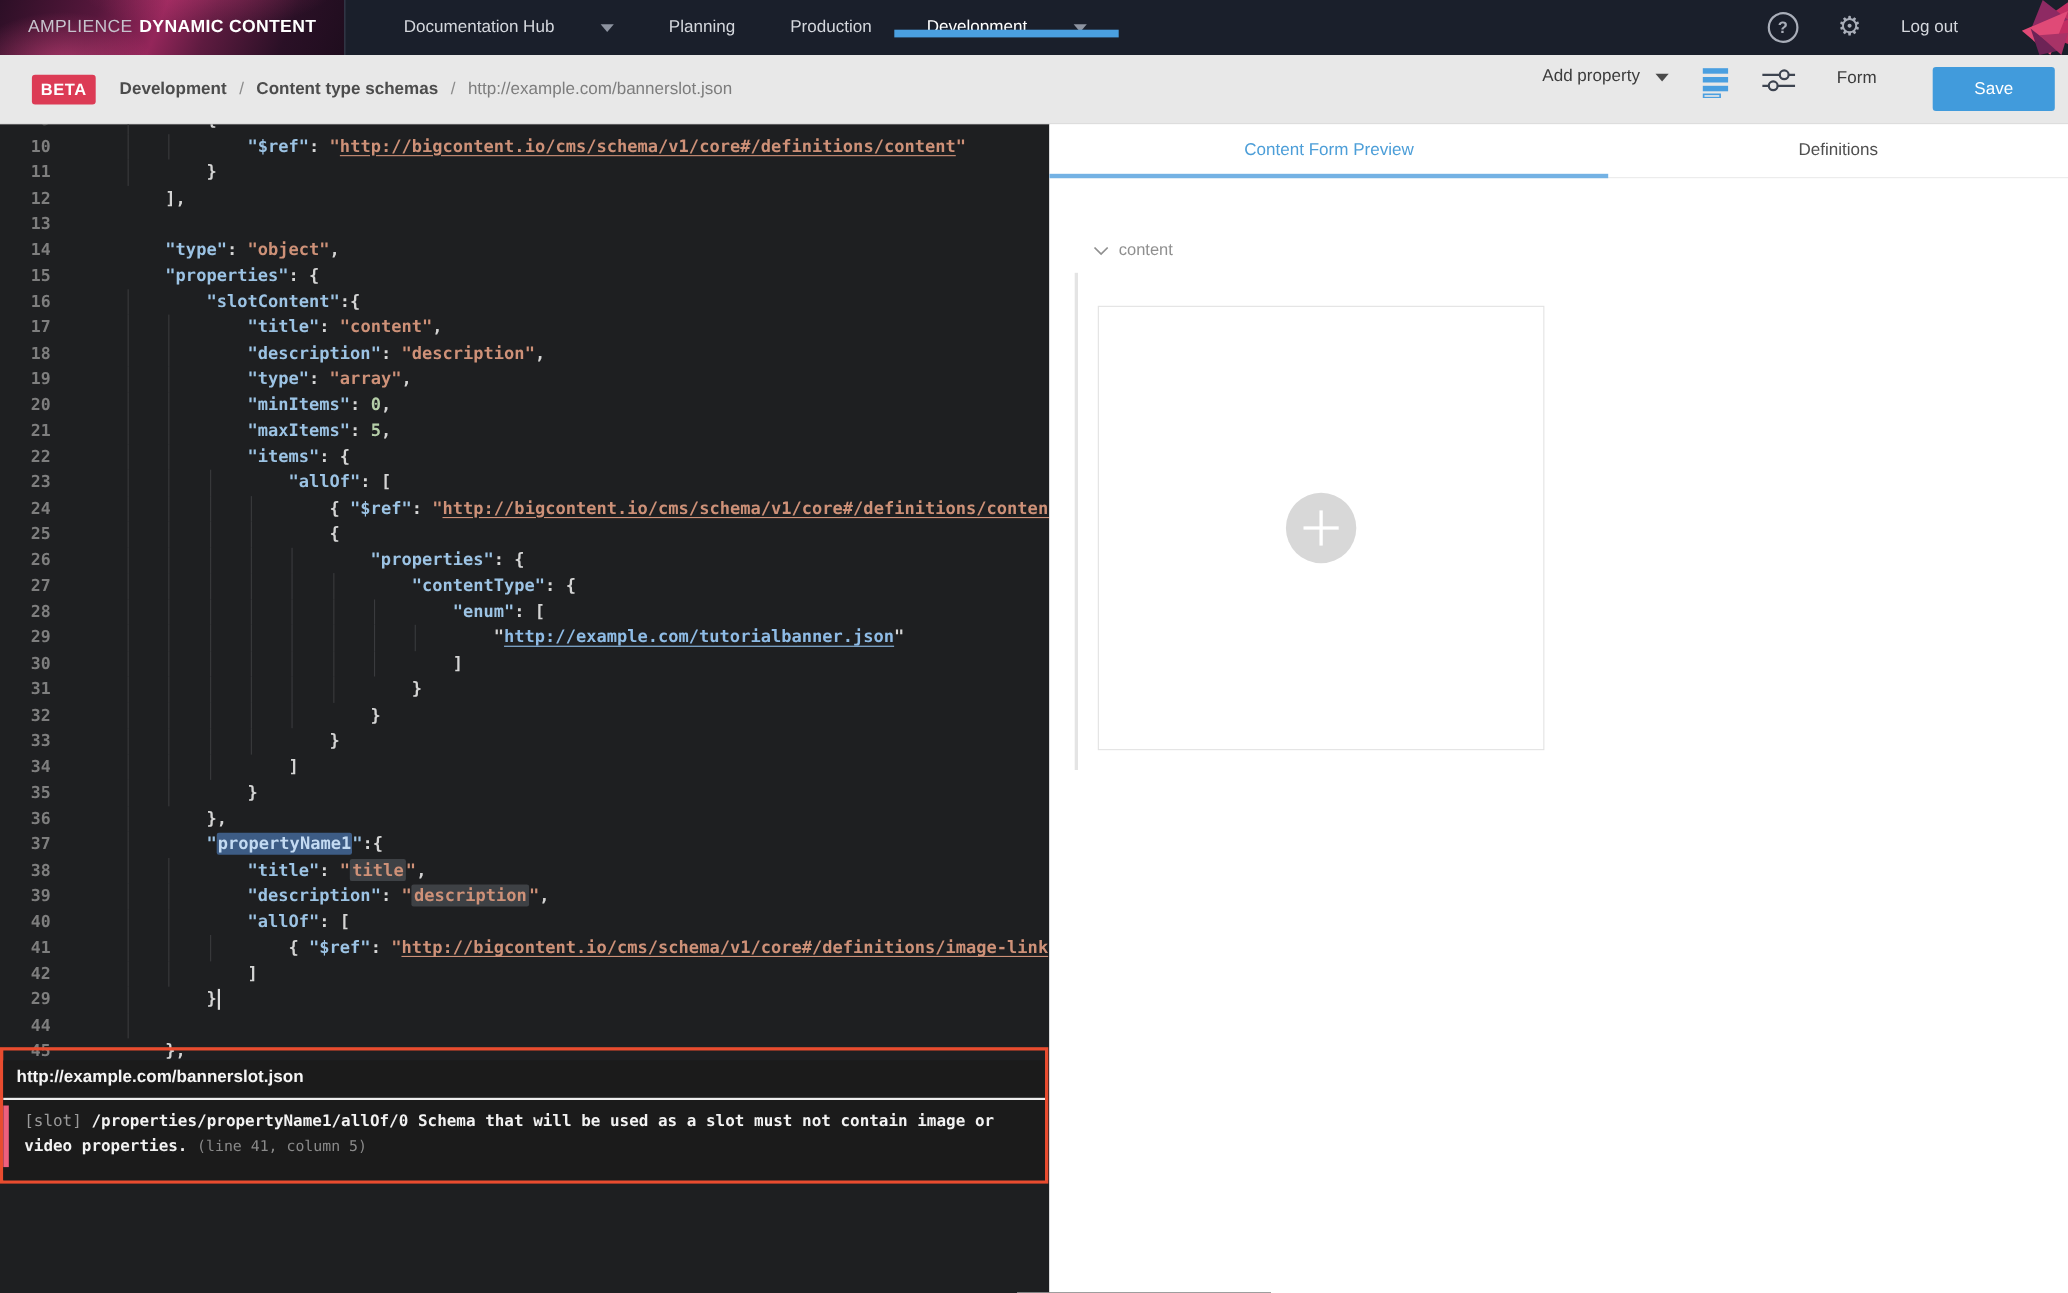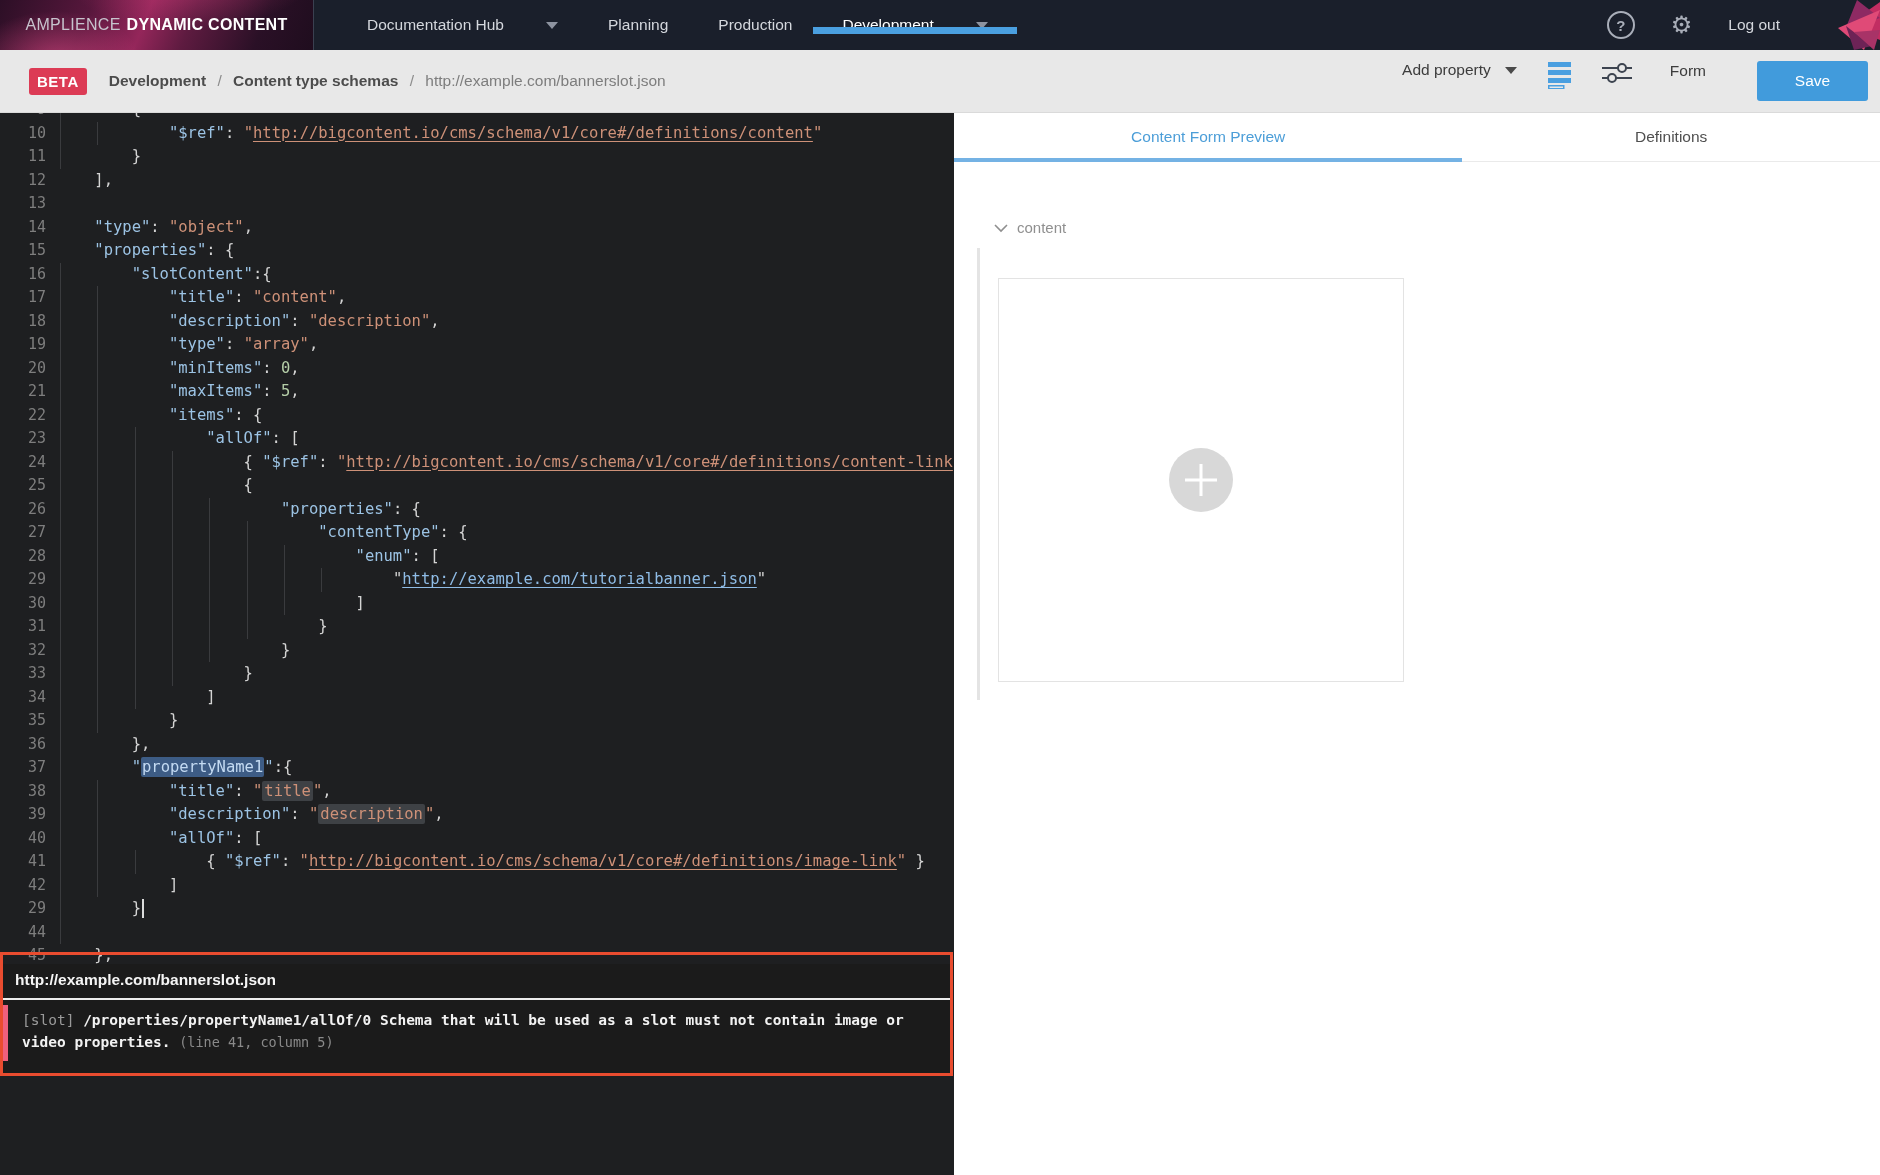--- a/index.html
+++ b/index.html
@@ -44,21 +44,21 @@
   .add-property .caret{border-top-color:#4a4a4a;margin-left:14px;}
   .icon-btn{margin-left:30px;cursor:pointer;display:flex;align-items:center;}
   .back-btn{margin-left:32px;font-size:15.5px;color:#3c3c3c;cursor:pointer;background:none;border:none;font-family:inherit;}
   .save-btn{margin-left:45px;margin-right:12px;width:111px;height:40px;background:#419bdc;border:none;border-radius:3px;
             color:#fff;font-size:15.5px;font-family:inherit;cursor:pointer;}
 
   
   .editor{position:absolute;left:0;top:113px;width:954px;bottom:0;background:#1e1f21;overflow:hidden;
           font-family:"DejaVu Sans Mono",monospace;font-size:15.5px;color:#d4d4d4;}
   .code-lines{margin-top:-15px;}
-  .cl{position:relative;height:23.5px;line-height:23.5px;padding-left:36px;white-space:pre;}
+  .cl{position:relative;height:23.5px;line-height:23.5px;padding-left:92px;white-space:pre;font-weight:bold;}
   .ln{position:absolute;left:0;top:0;width:46px;text-align:right;color:#7e7e7e;font-size:15px;user-select:none;}
   .lc{display:block;position:relative;height:100%;}
   .ig{position:absolute;top:0;bottom:0;width:1px;background:#3a3b3e;}
   .sg-p{color:#d4d4d4;}
   .sg-k{color:#9cc3e4;}
   .sg-s{color:#ce9178;}
   .sg-n{color:#b5cea8;}
   .sg-ru{color:#ce9178;text-decoration:underline;text-underline-offset:3px;cursor:pointer;}
   .sg-bu{color:#8fbce6;text-decoration:underline;text-underline-offset:3px;cursor:pointer;}
   .sg-sel{color:#c3daf2;background:#3d5c85;border-radius:2px;padding:1px 1px;}

